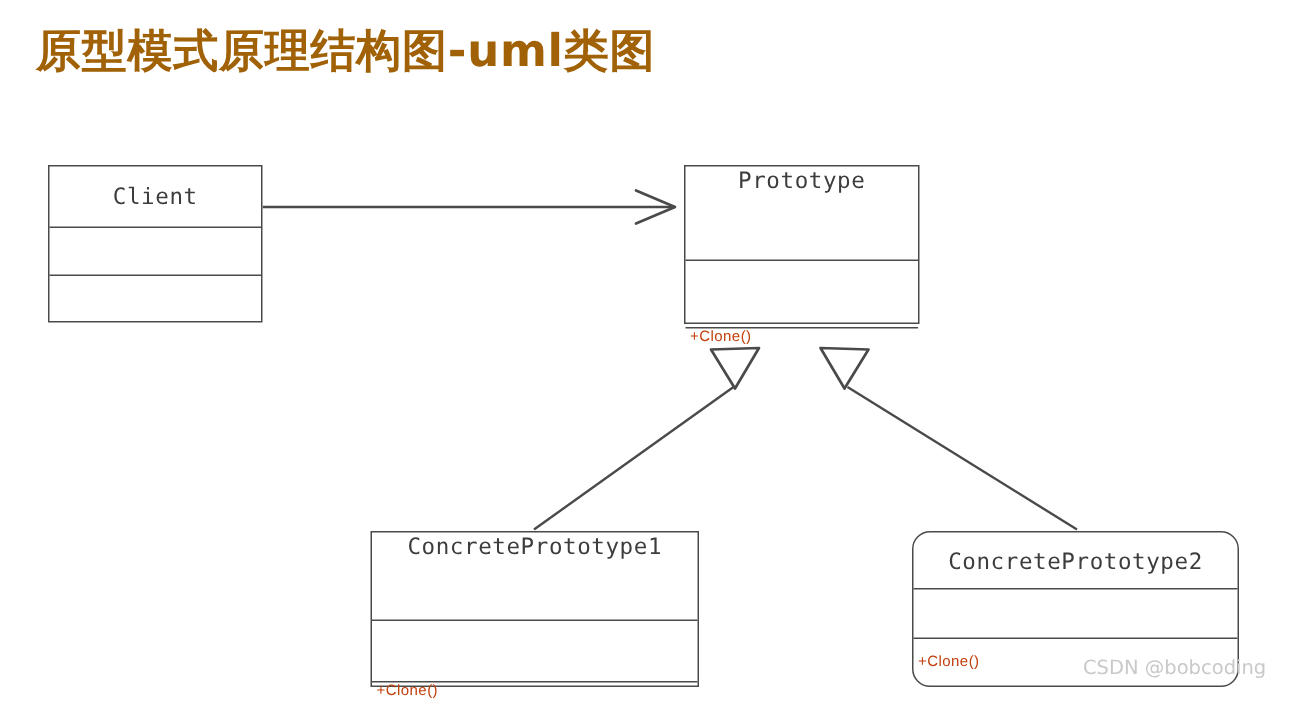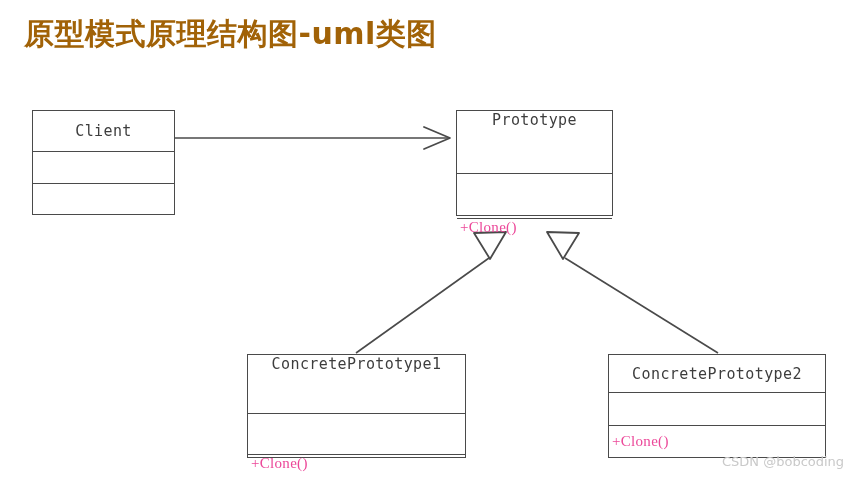--- a/index.html
+++ b/index.html
@@ -54,61 +54,61 @@
     white-space: nowrap;
   }
   .uml-attrs {
     justify-content: flex-start;
   }
   .uml-ops {
     justify-content: flex-start;
     padding-left: 3px;
   }
   .uml-op-text {
-    font-family: Liberation Serif, serif;
-    font-size: 15px;
-    color: #ec4899;
+    font-family: Liberation Sans, sans-serif;
+    font-size: 10px;
+    color: #c2410c;
     letter-spacing: 0.3px;
     white-space: nowrap;
   }
 
   
   #class-client     { left: 32px;  top: 110px; width: 143px; height: 105px; }
   #class-client     .uml-name  { height: 40px; }
   #class-client     .uml-attrs { height: 32px; }
   #class-client     .uml-ops   { height: 31px; }
 
   #class-prototype  { left: 456px; top: 110px; width: 157px; height: 106px; gap: 44px; }
   #class-prototype  .uml-name  { height: 40px; }
   #class-prototype  .uml-attrs { height: 33px; }
   #class-prototype  .uml-ops   { height: 33px; }
 
   #class-concrete-1 { left: 247px; top: 354px; width: 219px; height: 104px; gap: 40px; }
   #class-concrete-1 .uml-name  { height: 38px; }
   #class-concrete-1 .uml-attrs { height: 33px; }
   #class-concrete-1 .uml-ops   { height: 33px; }
 
-  #class-concrete-2 { left: 608px; top: 354px; width: 218px; height: 104px; }
+  #class-concrete-2 { left: 608px; top: 354px; width: 218px; height: 104px; border-radius: 12px; }
   #class-concrete-2 .uml-name  { height: 38px; }
   #class-concrete-2 .uml-attrs { height: 33px; }
   #class-concrete-2 .uml-ops   { height: 33px; }
 
   #connectors {
     position: absolute;
     left: 0;
     top: 0;
     width: 860px;
     height: 479px;
     pointer-events: none;
   }
 
   #watermark {
     position: absolute;
     left: 722px;
-    top: 454px;
+    top: 438px;
     font-family: "DejaVu Sans", "Liberation Sans", sans-serif;
     font-size: 13px;
     color: #c9c9c9;
     white-space: nowrap;
   }
 </style>
 </head>
 <body>
 
 <div id="page-title">原型模式原理结构图-uml类图</div>

